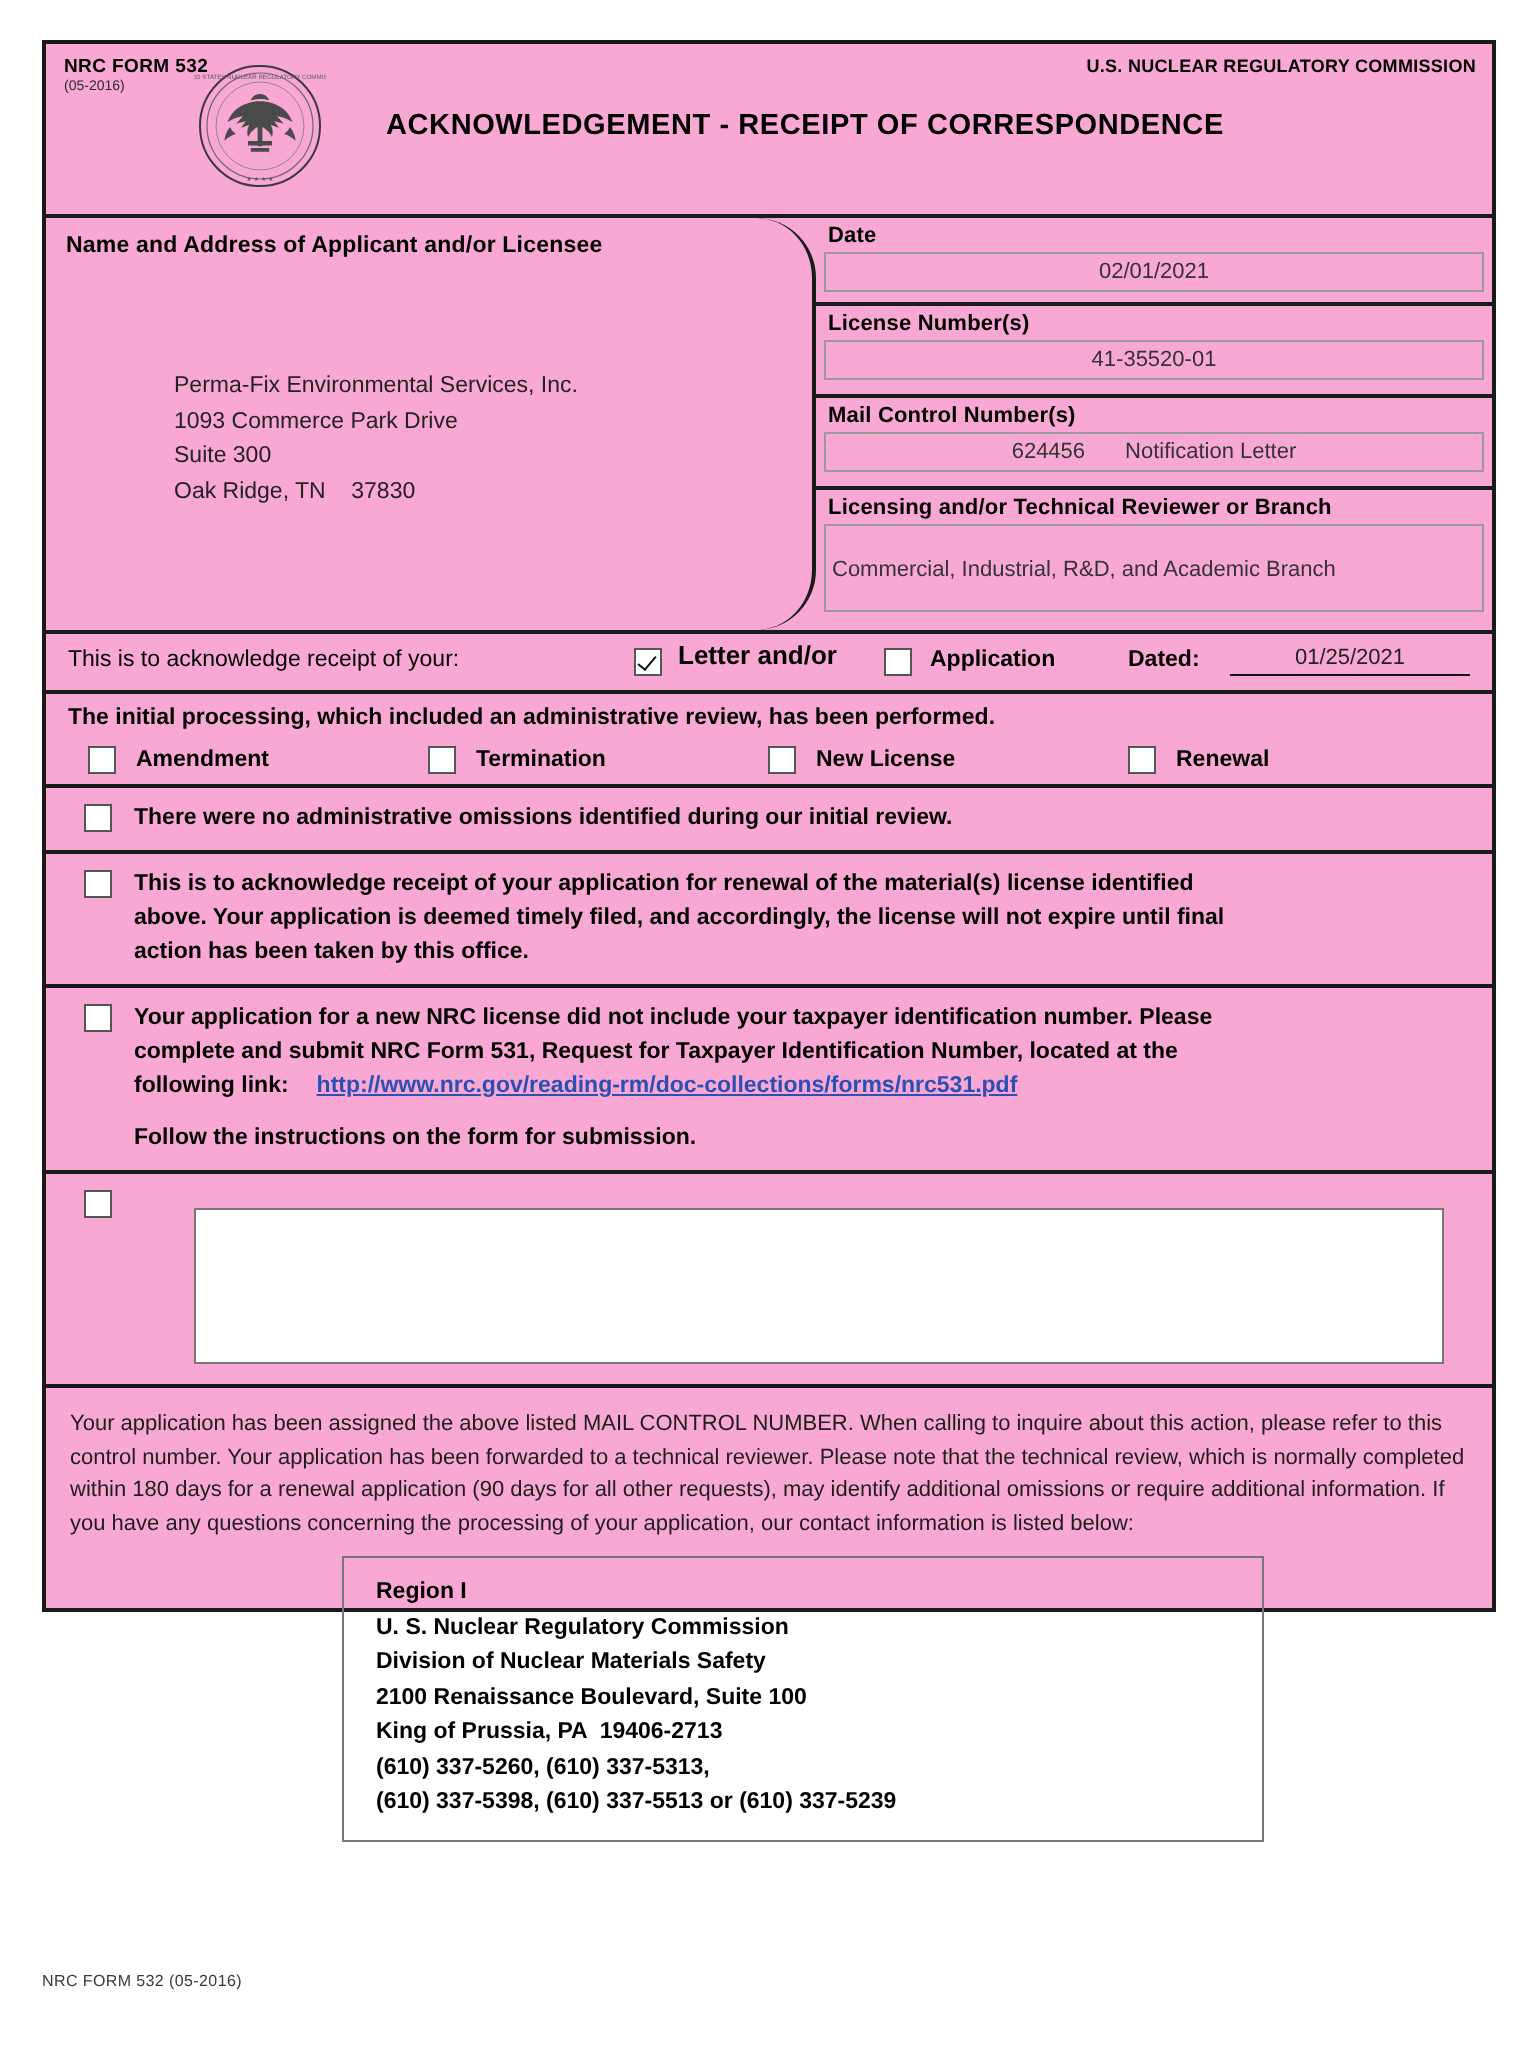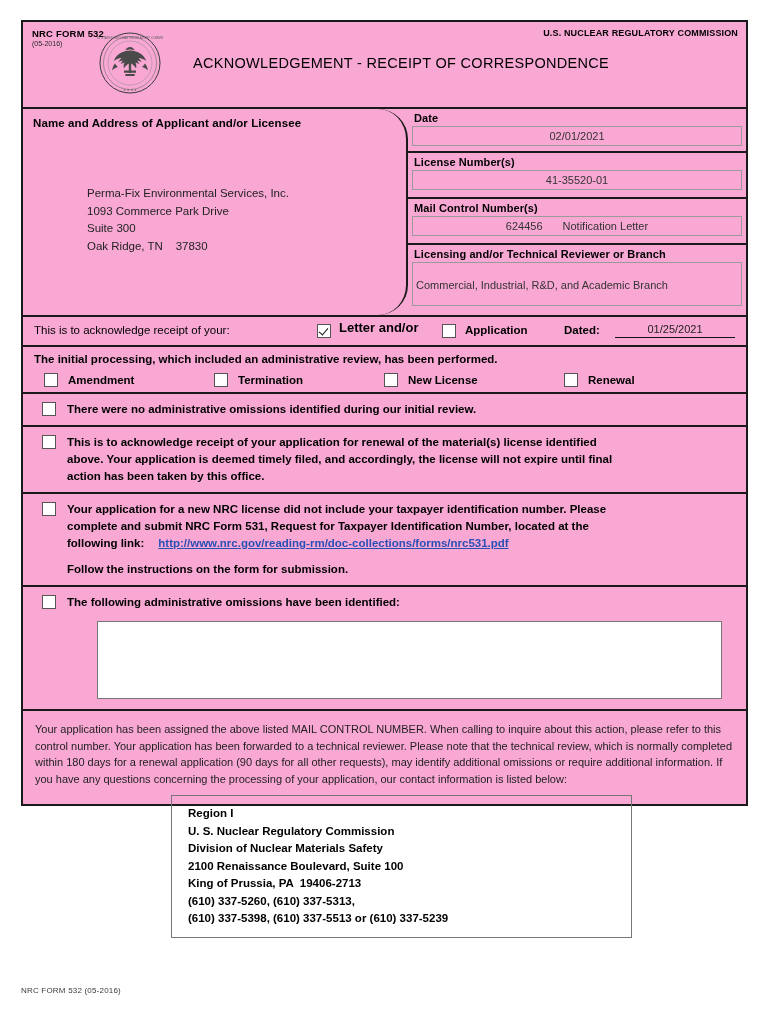--- a/index.html
+++ b/index.html
@@ -63,21 +63,21 @@
     left: 74px;
     top: 8px;
     width: 66px;
     height: 66px;
   }
   .form-title {
     position: absolute;
     left: 170px;
     top: 33px;
     font-size: 14.5px;
-    font-weight: normal;
+    font-weight: bold;
     letter-spacing: 0.3px;
   }
 
   
   .row-applicant {
     display: flex;
     height: 208px;
     border-bottom: 2px solid #1a1a1a;
     box-sizing: border-box;
   }
@@ -418,21 +418,20 @@
       <span class="stmt-line">complete and submit NRC Form 531, Request for Taxpayer Identification Number, located at the</span>
       <span class="stmt-line">
         <span class="link-lead">following link:</span><a class="link" href="#">http://www.nrc.gov/reading-rm/doc-collections/forms/nrc531.pdf</a>
       </span>
       <span class="stmt-followup">Follow the instructions on the form for submission.</span>
     </div>
   </div>
 
   <div class="row-stmt" style="padding-bottom:2px;">
     <span class="chk"></span>
-    <div class="stmt-text">The following administrative omissions have been identified:</div>
     <div class="omissions-box"></div>
   </div>
 
   <div class="row-note">
     <div class="note-text">Your application has been assigned the above listed MAIL CONTROL NUMBER.  When calling to inquire about this action, please refer to this control number.  Your application has been forwarded to a technical reviewer.  Please note that the technical review, which is normally completed within 180 days for a renewal application (90 days for all other requests), may identify additional omissions or require additional information.  If you have any questions concerning the processing of your application, our contact information is listed below:</div>
 
     <div class="contact-box">
       <div class="contact-lines">Region I
 U. S. Nuclear Regulatory Commission
 Division of Nuclear Materials Safety

